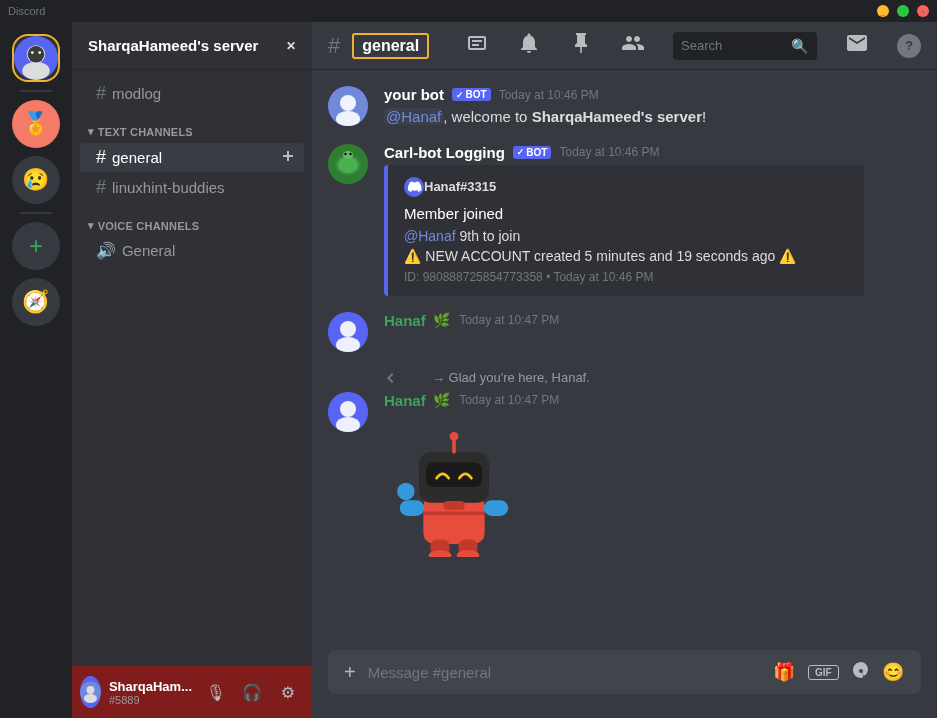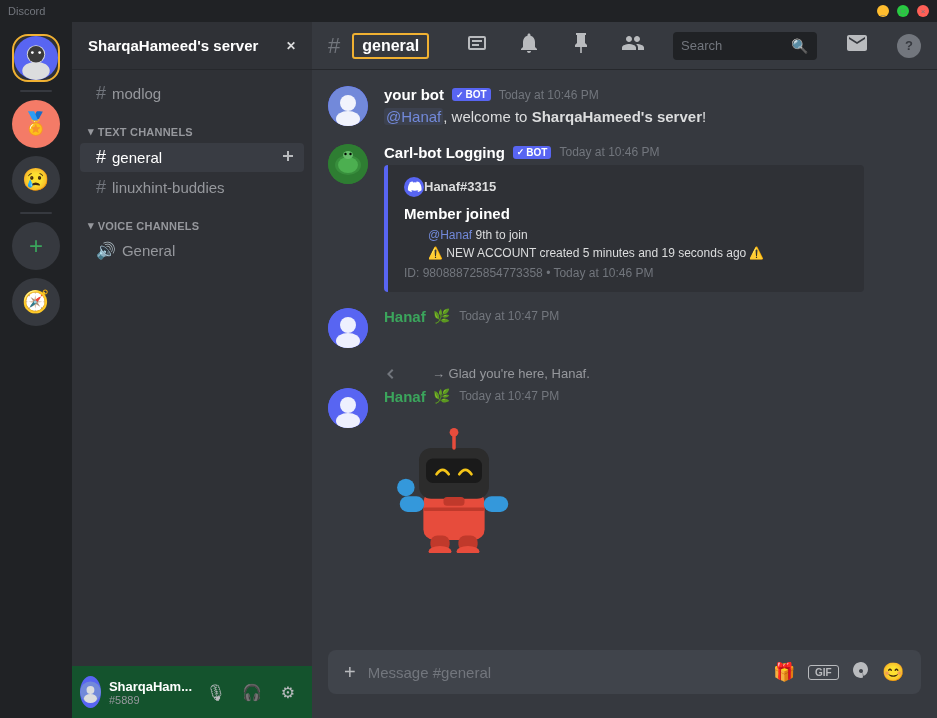--- a/index.html
+++ b/index.html
@@ -121,21 +121,21 @@
     .channel-item.active { background: #393c43; color: #fff; }
     .channel-hash { font-size: 18px; font-weight: 300; color: #72767d; }
     .channel-item.active .channel-hash { color: #fff; }
     .channel-icon-small { font-size: 16px; color: #96989d; }
     .add-member-btn { margin-left: auto; opacity: 0; font-size: 16px; color: #b9bbbe; }
     .channel-item.active .add-member-btn { opacity: 1; }
 
     
     .user-area {
       height: 52px;
-      background: #14532d;
+      background: #7f1d1d;
       display: flex;
       align-items: center;
       padding: 0 8px;
       gap: 8px;
       flex-shrink: 0;
     }
     .user-avatar-sm {
       width: 32px;
       height: 32px;
       border-radius: 50%;
@@ -251,22 +251,22 @@
       height: 20px;
       border-radius: 50%;
       background: #5865f2;
       display: flex;
       align-items: center;
       justify-content: center;
       font-size: 11px;
       color: #fff;
     }
     .embed-author-name { font-size: 13px; font-weight: 600; color: #dcddde; }
-    .embed-title { font-weight: 700; font-size: 15px; color: #fff; margin-bottom: 6px; }
-    .embed-field { font-size: 12px; color: #dcddde; margin-bottom: 4px; margin-left: 24px; }
+    .embed-title { font-weight: 400; font-size: 15px; color: #fff; margin-bottom: 6px; }
+    .embed-field { font-size: 14px; color: #dcddde; margin-bottom: 4px; }
     .embed-field .mention { color: #7289da; }
     .warning-icon { color: #faa61a; }
     .new-account { font-weight: 400; color: #dcddde; }
     .embed-id { font-size: 12px; color: #72767d; margin-top: 6px; }
 
     
     .reply-indicator {
       display: flex;
       align-items: center;
       gap: 8px;

